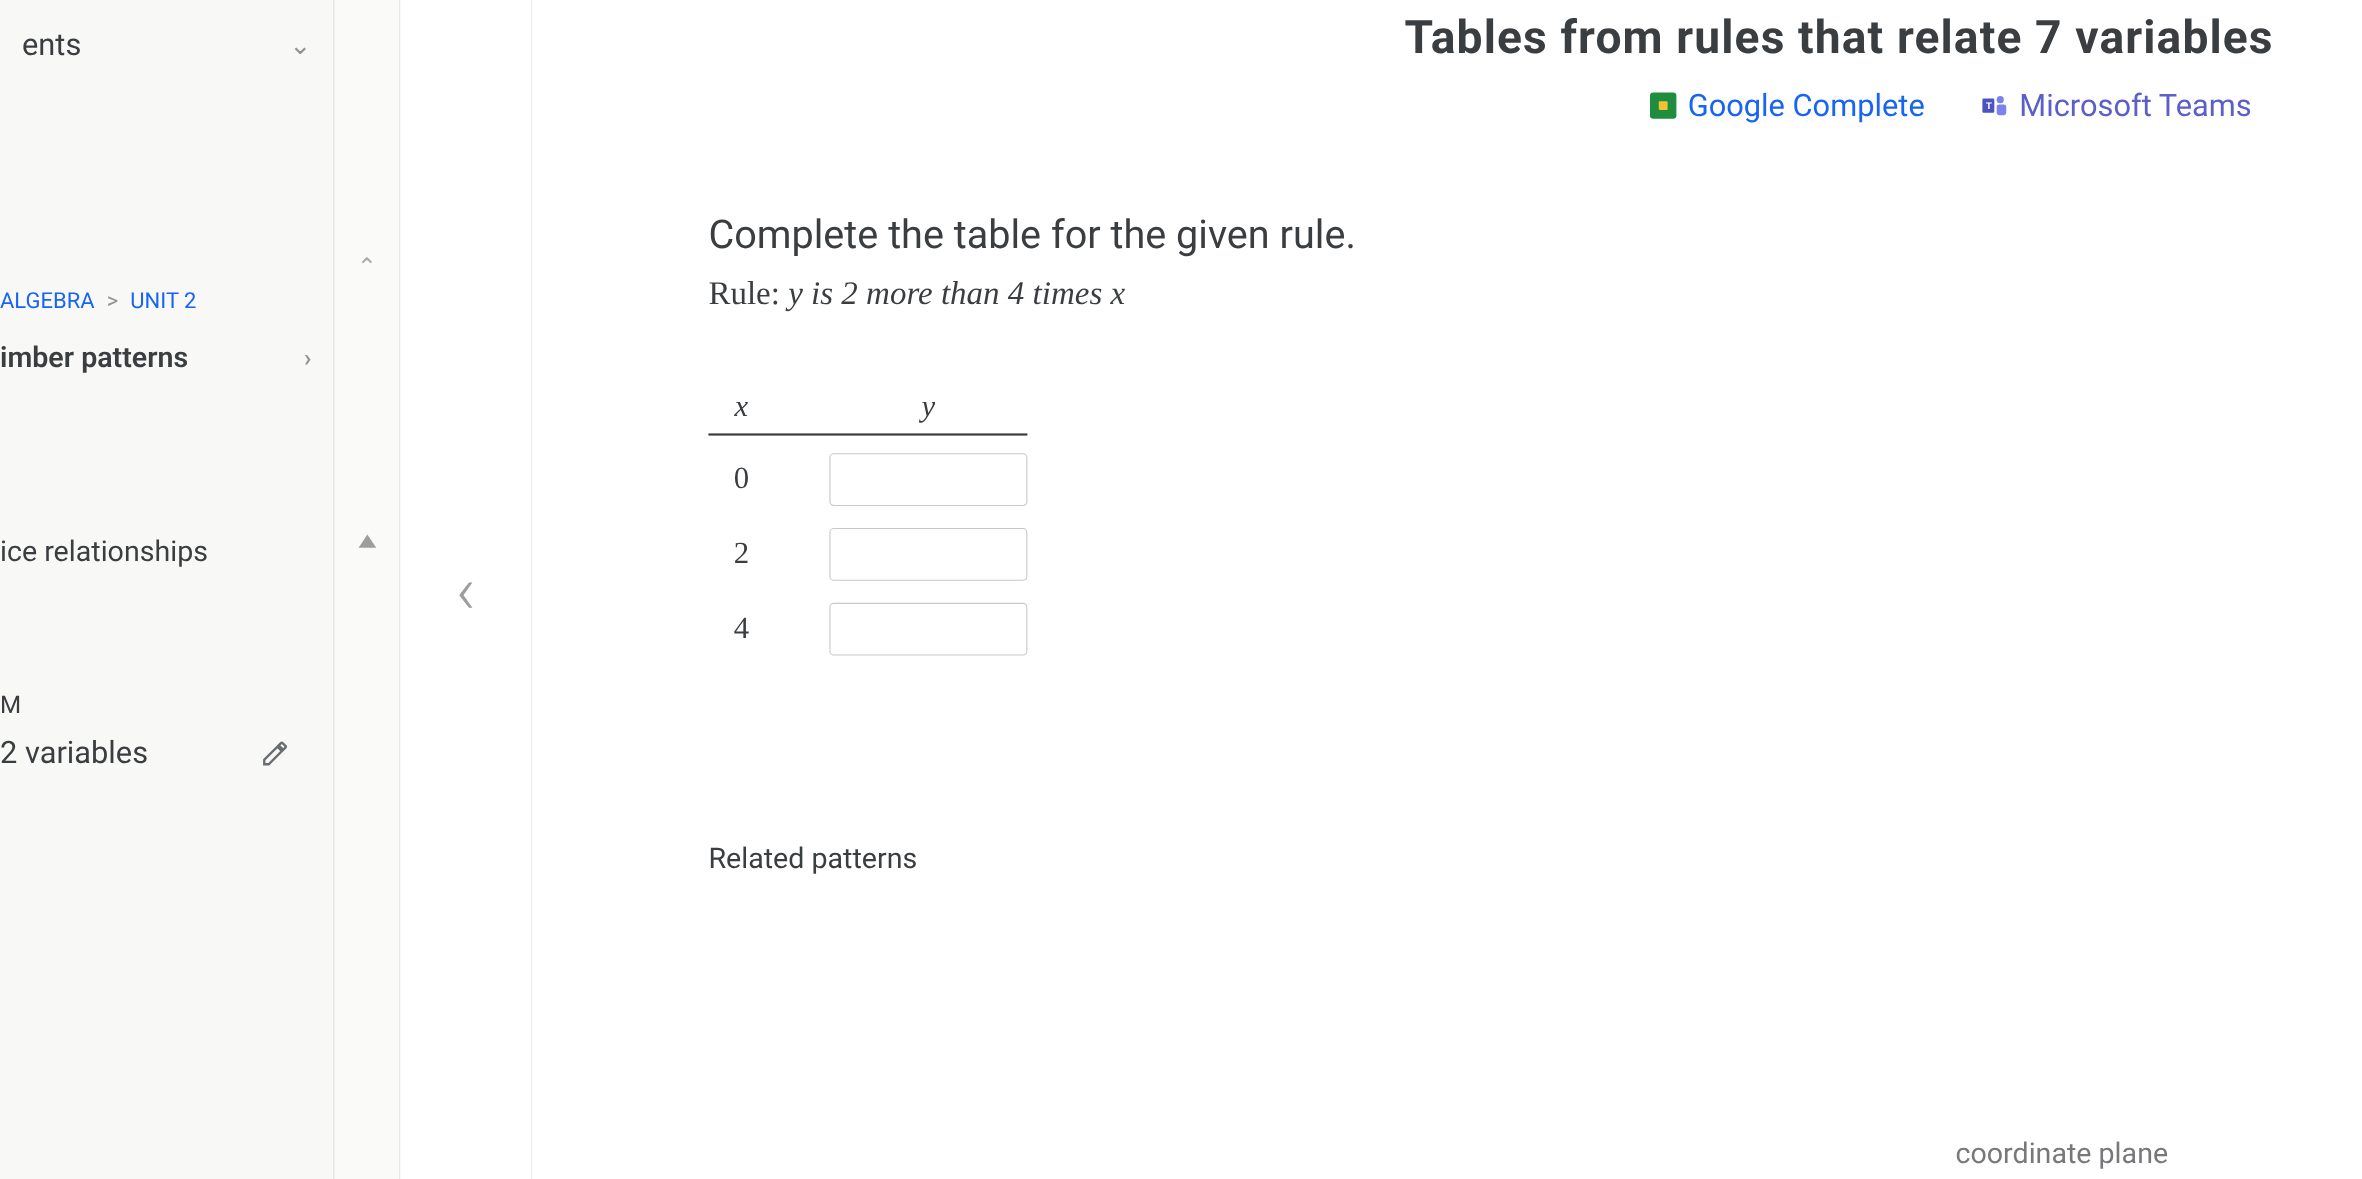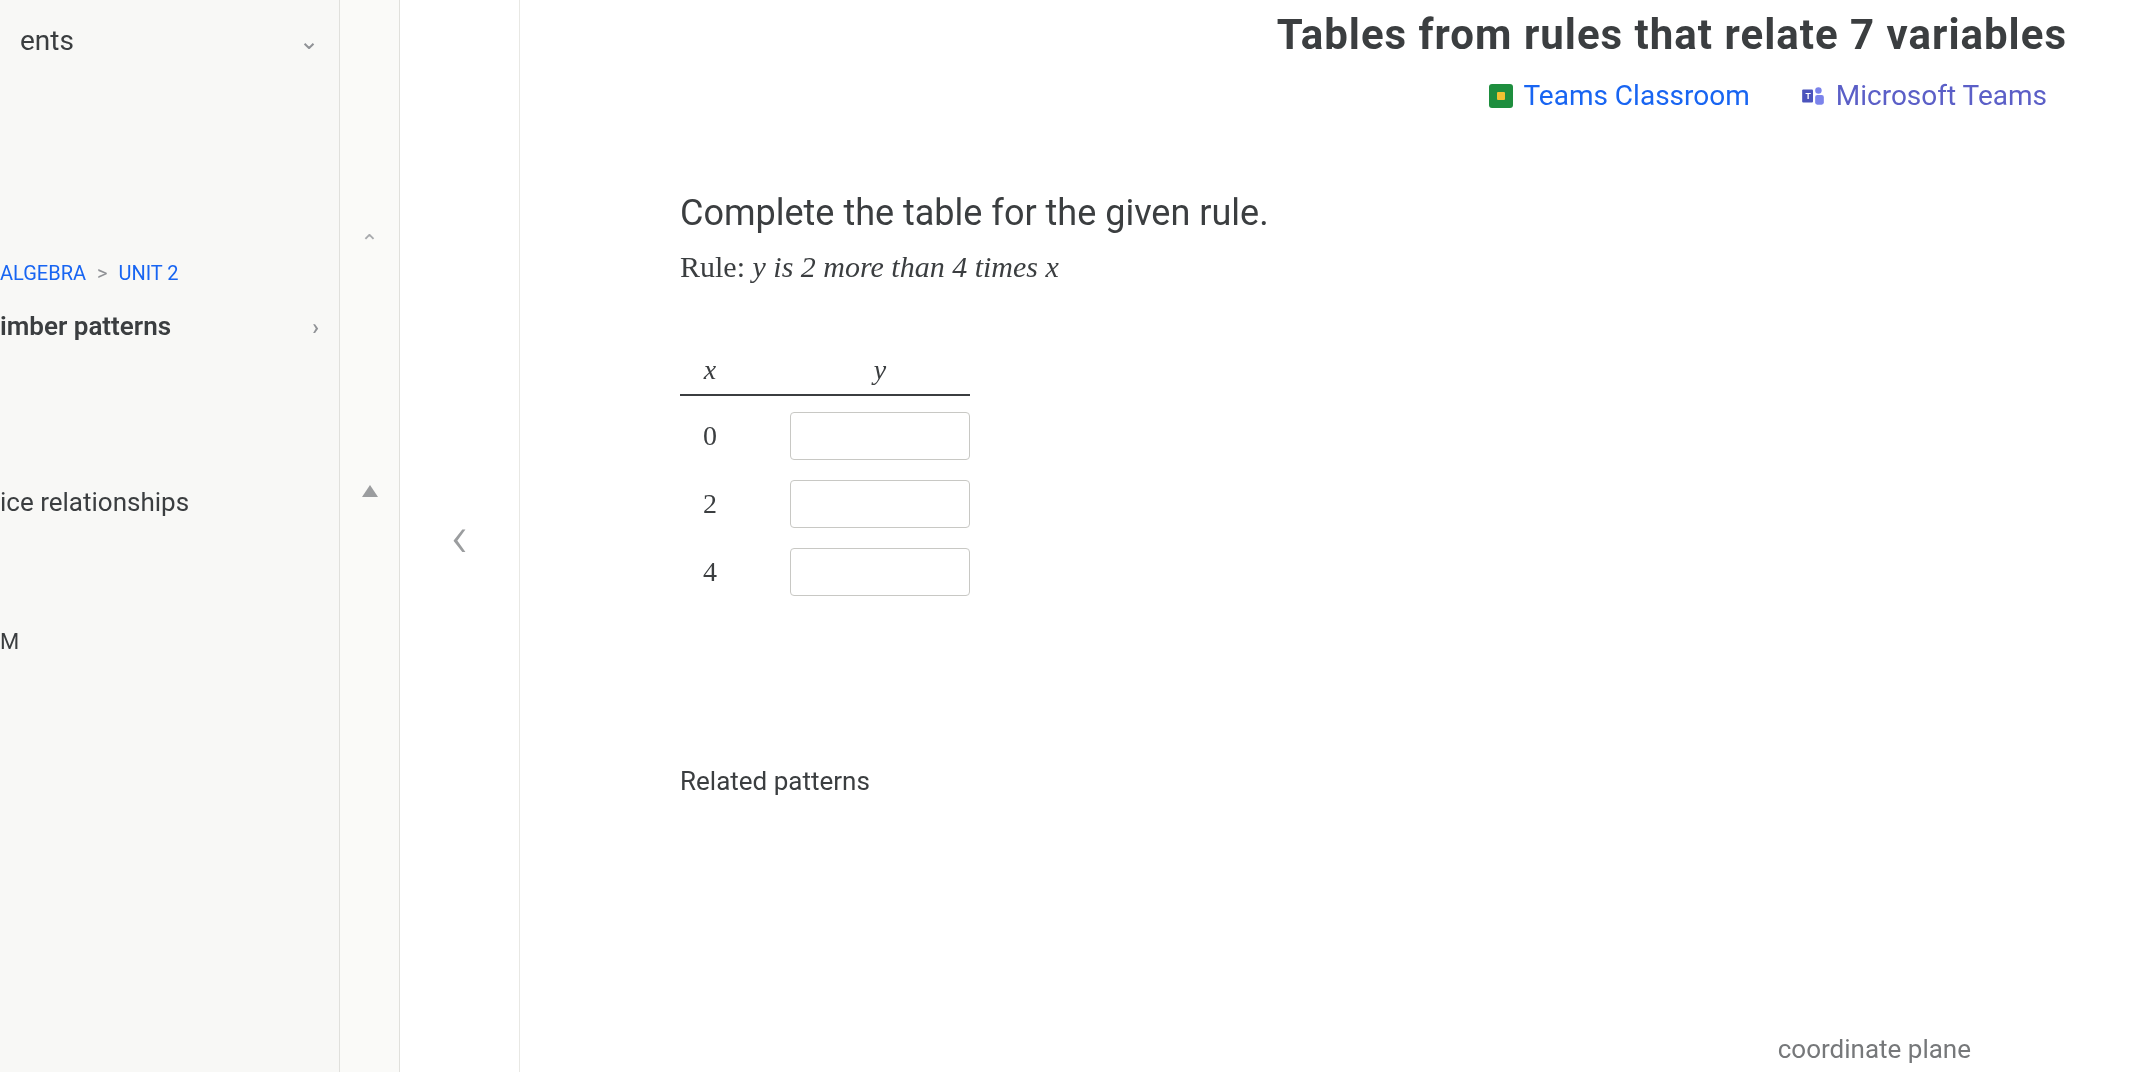--- a/index.html
+++ b/index.html
@@ -10,21 +10,21 @@
     body {
       font-family: -apple-system, BlinkMacSystemFont, "Segoe UI", Roboto, Helvetica, Arial, sans-serif;
       background: #f5f5f2;
       width: 2147px;
       height: 1072px;
       overflow: hidden;
       display: flex;
       color: #3b3e40;
     }
     .sidebar {
-      width: 340px;
+      width: 304px;
       background: #f8f8f6;
       border-right: 1px solid #e0e0dc;
       display: flex;
       flex-direction: column;
       position: relative;
     }
     .sidebar-top {
       padding: 24px 20px;
       display: flex;
       justify-content: space-between;
@@ -271,38 +271,44 @@
     <span>imber patterns</span>
     <span class="arrow">›</span>
   </div>
   <div class="sidebar-block">
     <div class="sidebar-item">
       <span>ice relationships</span>
     </div>
   </div>
   <div class="sidebar-block2">
     <div class="small-label">M</div>
+    <div class="variables-row">
+      <span>2 variables</span>
+      <svg class="edit-icon" viewBox="0 0 24 24">
+        <path d="M3 17.25V21h3.75L17.81 9.94l-3.75-3.75L3 17.25zM20.71 7.04a1 1 0 0 0 0-1.41l-2.34-2.34a1 1 0 0 0-1.41 0l-1.83 1.83 3.75 3.75 1.83-1.83z"></path>
+      </svg>
+    </div>
   </div>
 </div>
 
 <div class="narrow-col">
   <span class="caret">⌃</span>
   <div class="triangle-up"></div>
 </div>
 
 <div class="collapse-col">
   <span class="big-chevron">‹</span>
 </div>
 
 <div class="main">
   <div class="page-title">Tables from rules that relate 7 variables</div>
   <div class="share-row">
     <div class="share-link">
       <span class="gc-icon"></span>
-      <span>Teams Classroom</span>
+      <span>Google Complete</span>
     </div>
     <div class="share-link teams">
       <span class="teams-icon">
         <svg viewBox="0 0 24 24">
             <rect x="2" y="6" width="10" height="12" rx="1" fill="#4b53bc"></rect>
             <circle cx="17" cy="7" r="3" fill="#7b83eb"></circle>
             <rect x="14" y="11" width="8" height="9" rx="2" fill="#7b83eb"></rect>
             <text x="5" y="15" font-size="8" fill="#fff" font-family="Arial" font-weight="bold">T</text>
           </svg>
       </span>

